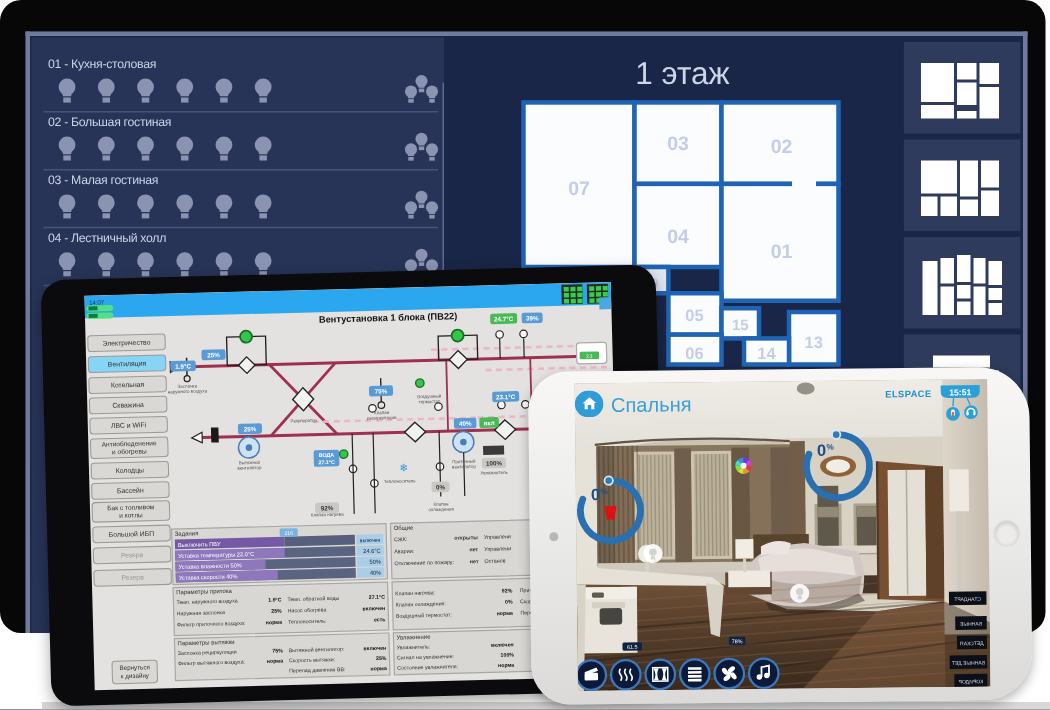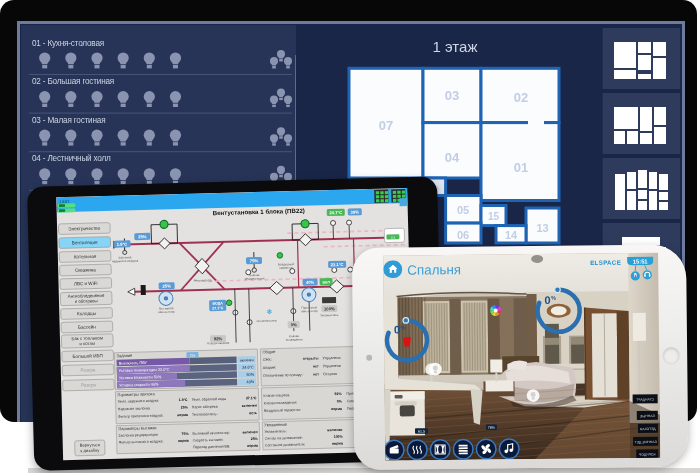--- a/index.html
+++ b/index.html
@@ -200,21 +200,21 @@
     </g>
     <g fill="#8a94b0">
       <circle cx="267" cy="151.8" r="4.032"></circle>
       <path d="M 264.552 154.24800000000002 L 269.448 154.24800000000002 L 268.944 156.264 L 265.056 156.264 Z"></path>
       <rect x="265.2" y="156.84" width="3.5999999999999996" height="2.448"></rect>
     </g>
     <line x1="8" y1="165.3" x2="271" y2="165.3" stroke="#46547a" stroke-width="1"></line>
     <line x1="274.5" y1="30" x2="274.5" y2="397" stroke="#5a6a92" stroke-width="1"></line>
   </svg>
 
-<div class="abs" style="left:400px;top:38px;width:110px;text-align:center;color:#cdd5e6;font-size:15px;">1 этаж</div>
+<div class="abs" style="left:400px;top:38px;width:110px;text-align:center;color:#cdd5e6;font-size:21px;">1 этаж</div>
 
 <svg class="abs" id="plansvg" style="left:345px;top:64px;" width="218" height="358" viewBox="0 0 218 358">
     <rect x="4" y="4.3" width="74" height="109.7" fill="#fbfcfe" stroke="#1f64b4" stroke-width="3"></rect>
     <rect x="78" y="4.3" width="58" height="54.3" fill="#fbfcfe" stroke="#1f64b4" stroke-width="3"></rect>
     <rect x="136" y="4.3" width="78" height="54.3" fill="#fbfcfe" stroke="#1f64b4" stroke-width="3"></rect>
     <rect x="78" y="58.6" width="58" height="55.4" fill="#fbfcfe" stroke="#1f64b4" stroke-width="3"></rect>
     <rect x="136" y="58.6" width="78" height="77.9" fill="#fbfcfe" stroke="#1f64b4" stroke-width="3"></rect>
     <rect x="78" y="114" width="22.6" height="17.5" fill="#dfe6f0" stroke="#1f64b4" stroke-width="3"></rect>
     <rect x="100.6" y="131.5" width="35.4" height="27.6" fill="#fbfcfe" stroke="#1f64b4" stroke-width="3"></rect>
     <rect x="136" y="141.5" width="25" height="20.1" fill="#fbfcfe" stroke="#1f64b4" stroke-width="3"></rect>

